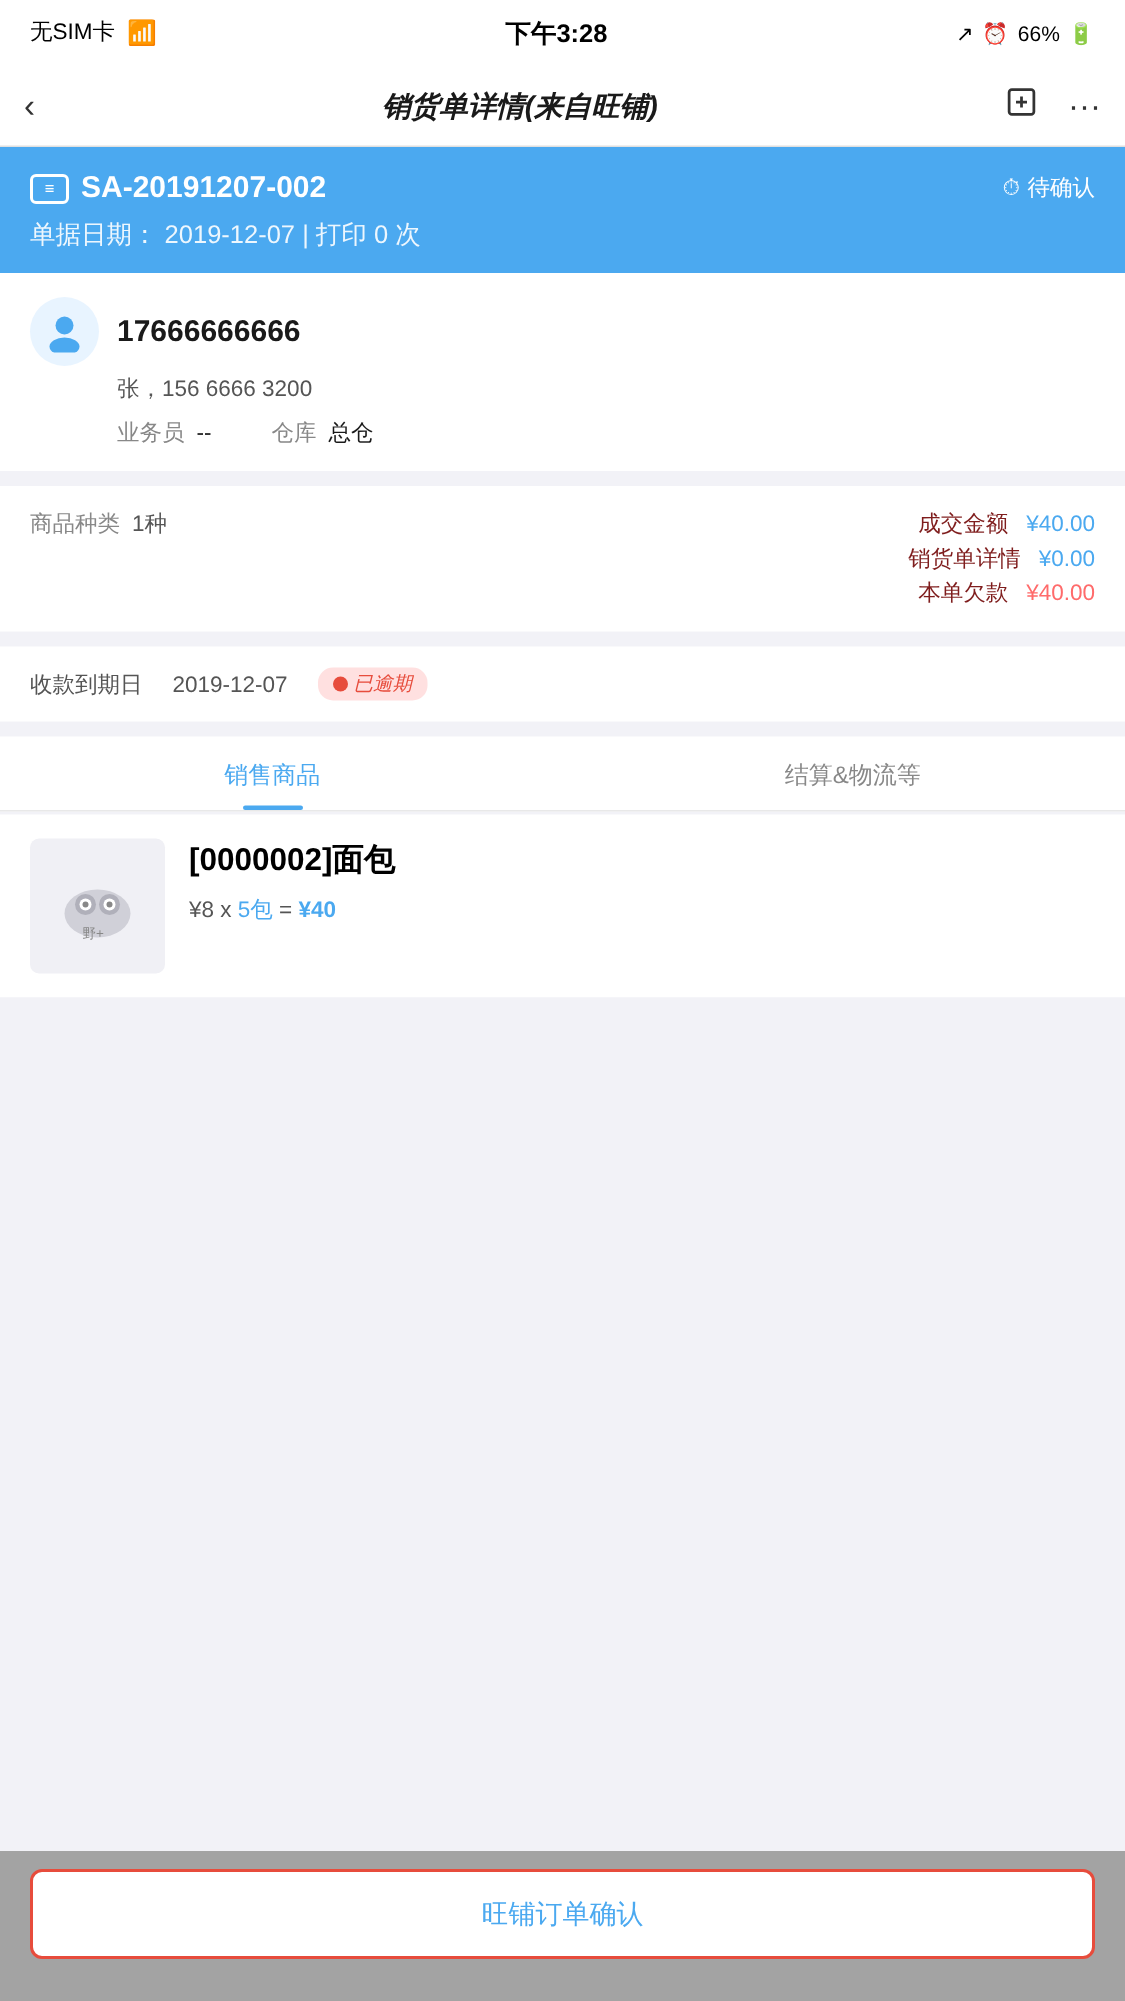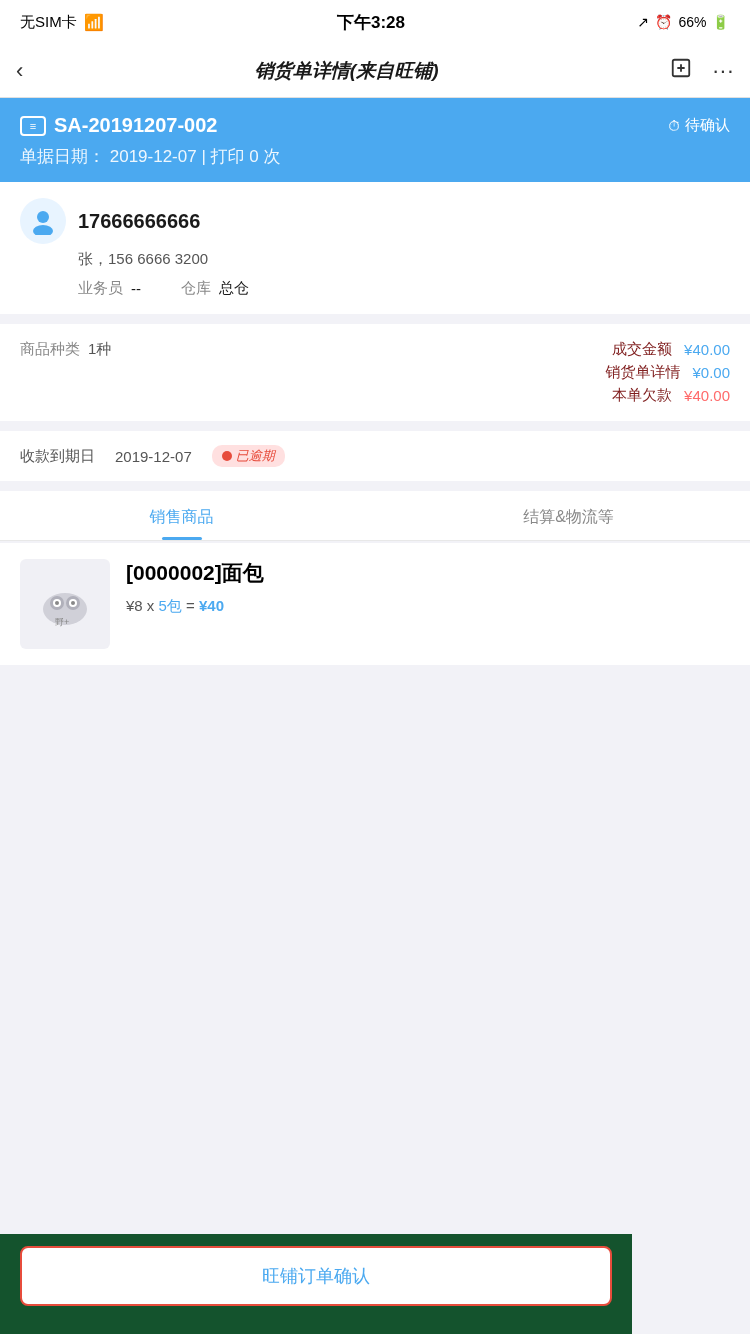--- a/index.html
+++ b/index.html
@@ -272,22 +272,22 @@
     .content-spacer {
       height: 180px;
       background: #f2f2f7;
     }
 
     
     .bottom-bar {
       position: fixed;
       bottom: 0;
       left: 0;
-      width: 632px;
-      background: #14532d;
+      width: 750px;
+      background: #a3a3a3;
       padding: 12px 20px 28px;
     }
     .confirm-btn {
       display: block;
       width: 100%;
       padding: 16px;
       border: 2px solid #e74c3c;
       border-radius: 8px;
       background: #fff;
       color: #4ba9f0;

